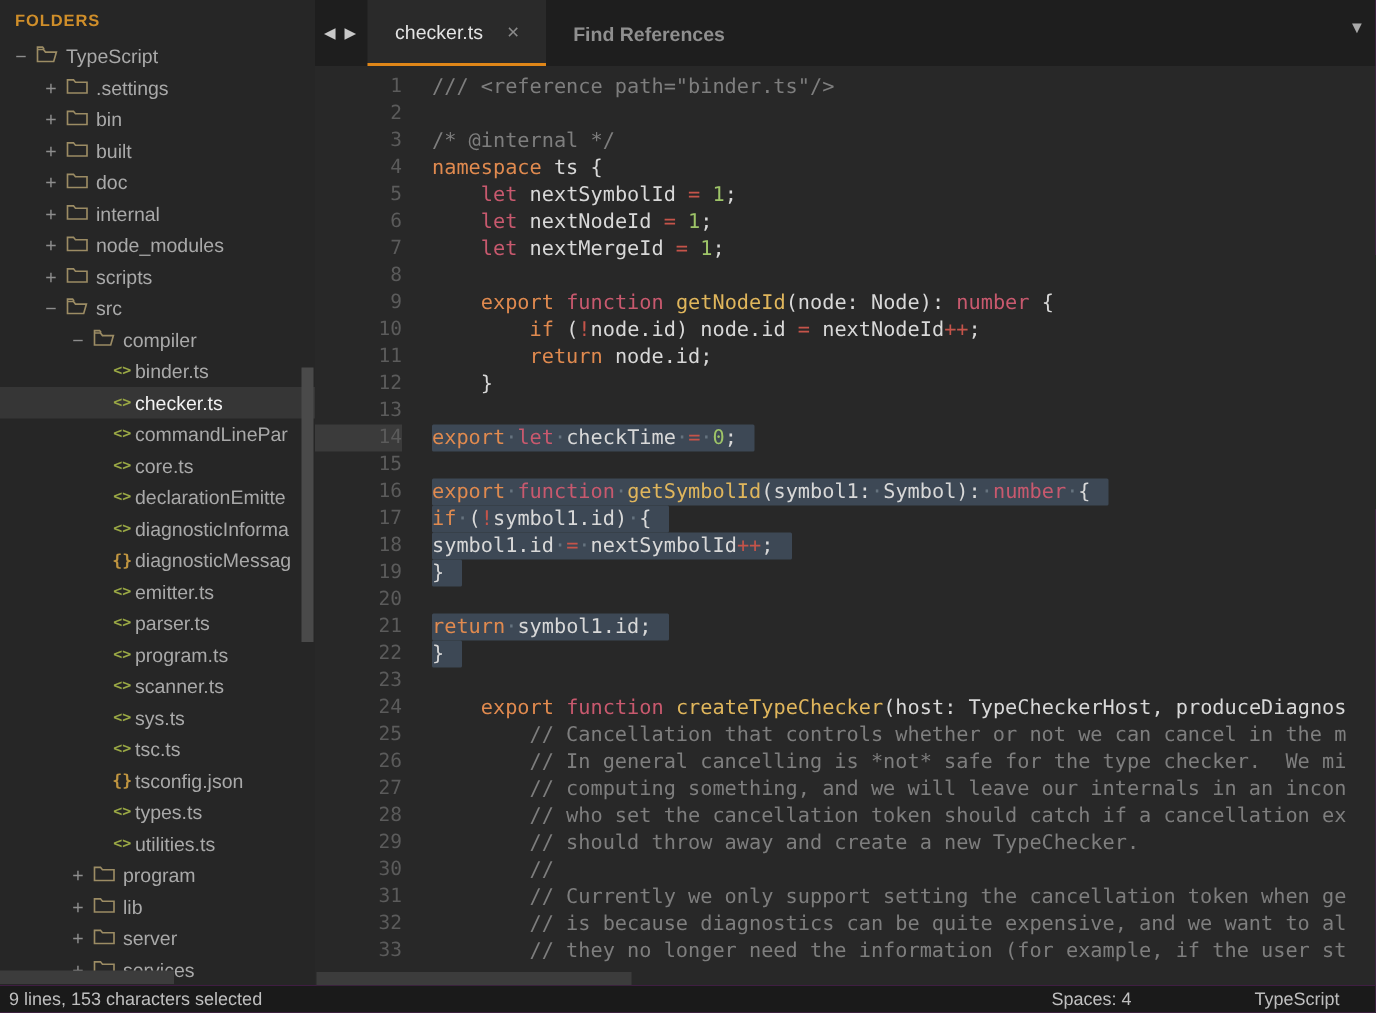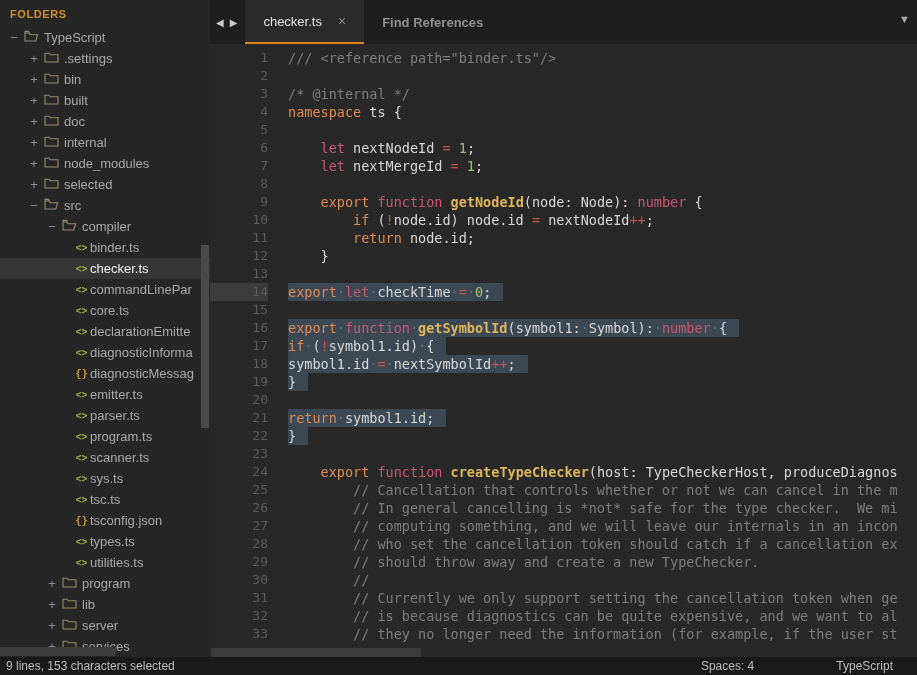--- a/index.html
+++ b/index.html
@@ -50,21 +50,21 @@
   .lcode { margin-left:20px; white-space:pre; }
   .line.ghl .lnum { background:#3b3b3b; }
   .selwrap { background:#3d4855; display:inline-block; padding-right:12px;
              min-width:9px; border-radius:1px; }
   .tk-c  { color:#7e7e7e; }
   .tk-p  { color:#d8d8d8;text-align:center; }
   .tk-k1 { color:#e08a4f; }
   .tk-k2 { color:#c8596e; }
   .tk-op { color:#c5544a; }
   .tk-n  { color:#9ec468; }
-  .tk-f  { color:#e0b65c;font-weight:bold; }
+  .tk-f  { color:#e0b65c; }
   .tk-w  { color:#66737f; }
   .ed-hthumb { position:absolute; left:1px; top:604px; width:210px; height:9px;
                background:#3c3c3c; }
 
   
   .statusbar { position:absolute; left:0; bottom:0; width:917px; height:18px;
                background:#1a1a1a; color:#bfbfbf; font-size:12px;
                display:flex; align-items:center; }
   .sb-left { padding-left:6px; flex:1; }
   .sb-right { display:flex; gap:82px; padding-right:24px; }
@@ -124,21 +124,21 @@
           <span class="fold-ic"><svg width="15" height="12" viewBox="0 0 15 12">
               <path d="M1 2.2 h4 l1.3 1.6 H14 V11 H1 z" fill="none" stroke="#9c8c64" stroke-width="1.1"></path>
             </svg></span>
           <span>node_modules</span>
         </div>
         <div class="tree-row" style="padding-left: 28px;">
           <span class="expander">+</span>
           <span class="fold-ic"><svg width="15" height="12" viewBox="0 0 15 12">
               <path d="M1 2.2 h4 l1.3 1.6 H14 V11 H1 z" fill="none" stroke="#9c8c64" stroke-width="1.1"></path>
             </svg></span>
-          <span>selected</span>
+          <span>scripts</span>
         </div>
         <div class="tree-row" style="padding-left: 28px;">
           <span class="expander">−</span>
           <span class="fold-ic"><svg width="15" height="12" viewBox="0 0 15 12">
               <path d="M1 3 h4 l1.3 1.7 H13.6 L11.8 11 H1 z M1 3 V1.4 h3.4 l1 1.3" fill="none" stroke="#9c8c64" stroke-width="1.1"></path>
             </svg></span>
           <span>src</span>
         </div>
         <div class="tree-row" style="padding-left: 46px;">
           <span class="expander">−</span>
@@ -258,21 +258,21 @@
     </div>
     <span class="overflow-btn">▼</span>
   </div>
 
   <div class="editor" id="editor">
     <div class="ed-hthumb"></div>
   <div class="line"><span class="lnum">1</span><span class="lcode"><span class="tk-c">/// &lt;reference path="binder.ts"/&gt;</span></span></div>
       <div class="line"><span class="lnum">2</span><span class="lcode"></span></div>
       <div class="line"><span class="lnum">3</span><span class="lcode"><span class="tk-c">/* @internal */</span></span></div>
       <div class="line"><span class="lnum">4</span><span class="lcode"><span class="tk-k1">namespace</span><span class="tk-p"> ts {</span></span></div>
-      <div class="line"><span class="lnum">5</span></div>
+      <div class="line"><span class="lnum">5</span><span class="lcode"><span class="tk-p">    </span><span class="tk-k2">let</span><span class="tk-p"> nextSymbolId </span><span class="tk-op">=</span><span class="tk-p"> </span><span class="tk-n">1</span><span class="tk-p">;</span></span></div>
       <div class="line"><span class="lnum">6</span><span class="lcode"><span class="tk-p">    </span><span class="tk-k2">let</span><span class="tk-p"> nextNodeId </span><span class="tk-op">=</span><span class="tk-p"> </span><span class="tk-n">1</span><span class="tk-p">;</span></span></div>
       <div class="line"><span class="lnum">7</span><span class="lcode"><span class="tk-p">    </span><span class="tk-k2">let</span><span class="tk-p"> nextMergeId </span><span class="tk-op">=</span><span class="tk-p"> </span><span class="tk-n">1</span><span class="tk-p">;</span></span></div>
       <div class="line"><span class="lnum">8</span><span class="lcode"></span></div>
       <div class="line"><span class="lnum">9</span><span class="lcode"><span class="tk-p">    </span><span class="tk-k1">export</span><span class="tk-p"> </span><span class="tk-k2">function</span><span class="tk-p"> </span><span class="tk-f">getNodeId</span><span class="tk-p">(node: Node): </span><span class="tk-k2">number</span><span class="tk-p"> {</span></span></div>
       <div class="line"><span class="lnum">10</span><span class="lcode"><span class="tk-p">        </span><span class="tk-k1">if</span><span class="tk-p"> (</span><span class="tk-op">!</span><span class="tk-p">node.id) node.id </span><span class="tk-op">=</span><span class="tk-p"> nextNodeId</span><span class="tk-op">++</span><span class="tk-p">;</span></span></div>
       <div class="line"><span class="lnum">11</span><span class="lcode"><span class="tk-p">        </span><span class="tk-k1">return</span><span class="tk-p"> node.id;</span></span></div>
       <div class="line"><span class="lnum">12</span><span class="lcode"><span class="tk-p">    }</span></span></div>
       <div class="line"><span class="lnum">13</span><span class="lcode"></span></div>
       <div class="line ghl"><span class="lnum">14</span><span class="lcode"><span class="selwrap"><span class="tk-k1">export</span><span class="tk-w">·</span><span class="tk-k2">let</span><span class="tk-w">·</span><span class="tk-p">checkTime</span><span class="tk-w">·</span><span class="tk-op">=</span><span class="tk-w">·</span><span class="tk-n">0</span><span class="tk-p">;</span></span></span></div>
       <div class="line"><span class="lnum">15</span><span class="lcode"><span class="selwrap"></span></span></div>

